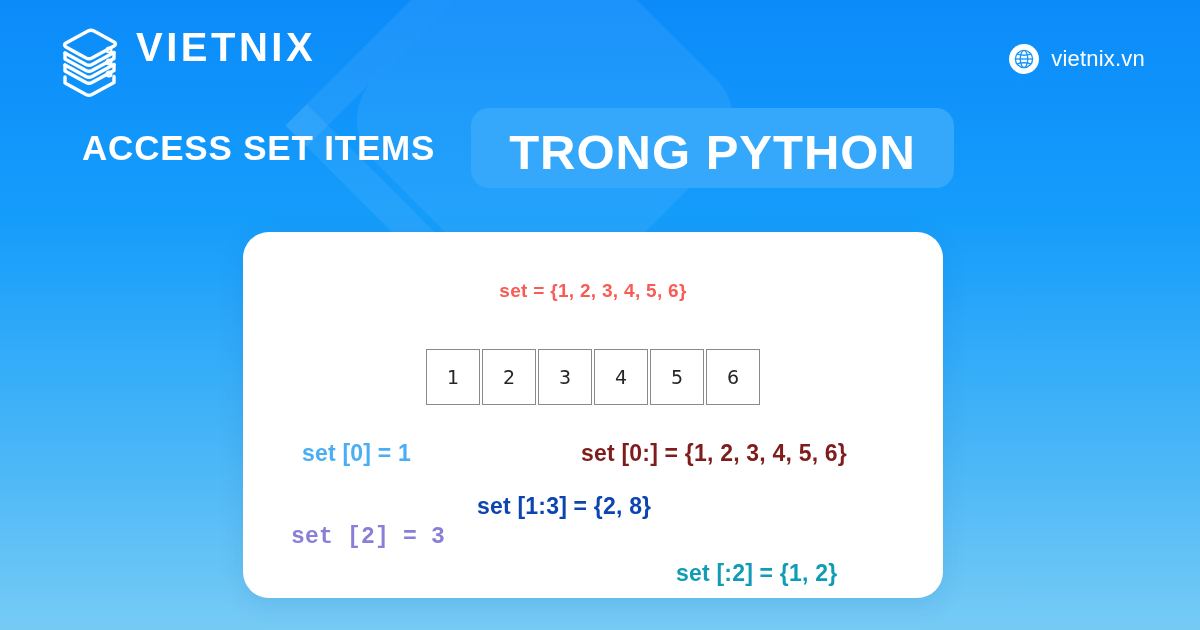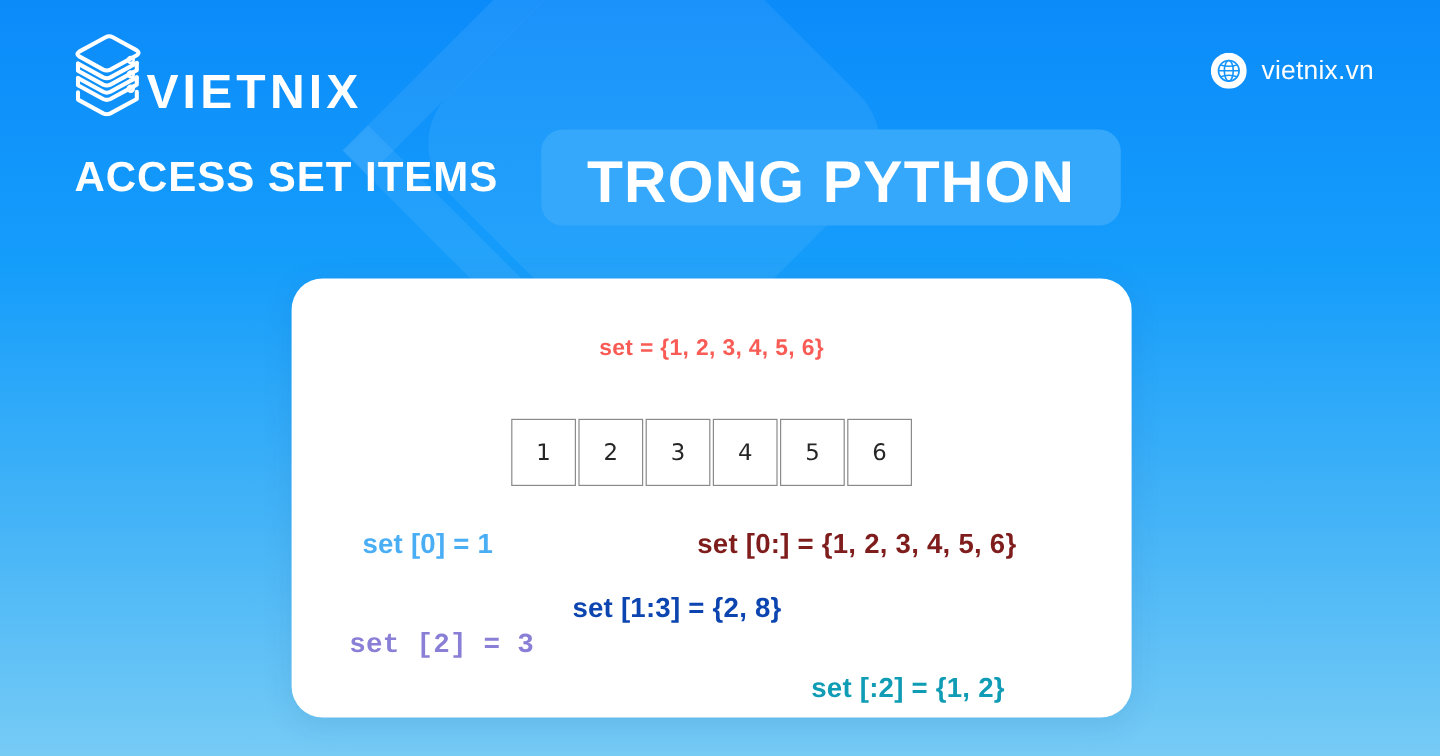--- a/index.html
+++ b/index.html
@@ -43,21 +43,21 @@
     content:"";
     position:absolute;
     background:rgba(255,255,255,0.07);
   }
   .wm-chevron::before { left:0;   top:0; width:30px; height:215px; }
   .wm-chevron::after  { left:0; top:185px; width:215px; height:30px; }
 
   
   .logo-block {
     position:absolute; left:60px; top:27px;
-    display:flex; align-items:flex-end; 
+    display:flex; align-items:flex-start; gap:14px;
   }
   .logo-mark { width:62px; height:70px; display:block; }
   .logo-word {
     color:#ffffff;
     font-size:40px;
     font-weight:bold;
     letter-spacing:3.5px;
     line-height:1;
   }
 
@@ -74,21 +74,21 @@
   }
 
   
   .title-row {
     position:absolute;
     left:0; top:100px;
     width:1200px; height:96px;
     display:flex; align-items:center;
   }
   .title-left {
-    margin-left:62px;
+    margin-left:82px;
     color:#ffffff;
     font-size:35px;
     font-weight:bold;
     letter-spacing:0.8px;
     white-space:nowrap;
   }
   .title-badge {
     margin-left:36px;
     background:#35a8fb;
     border-radius:18px;

